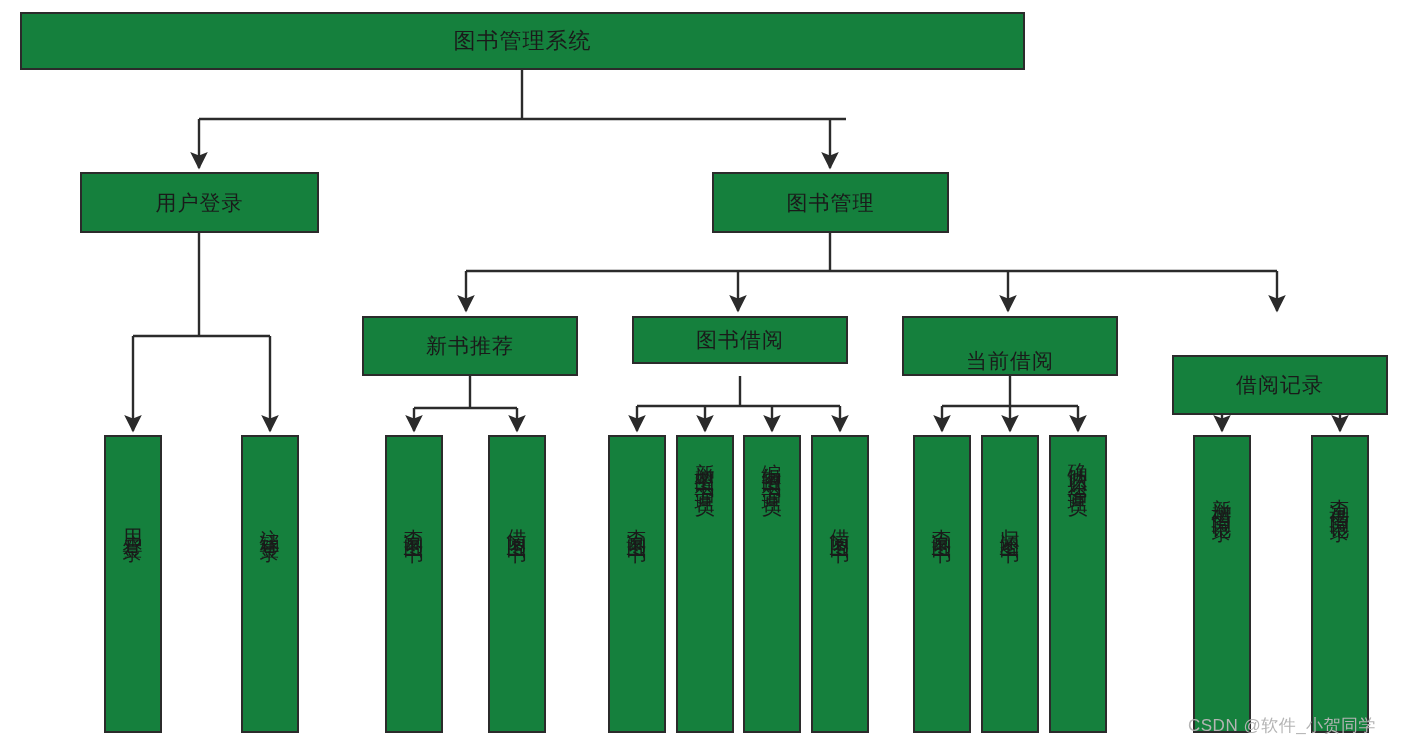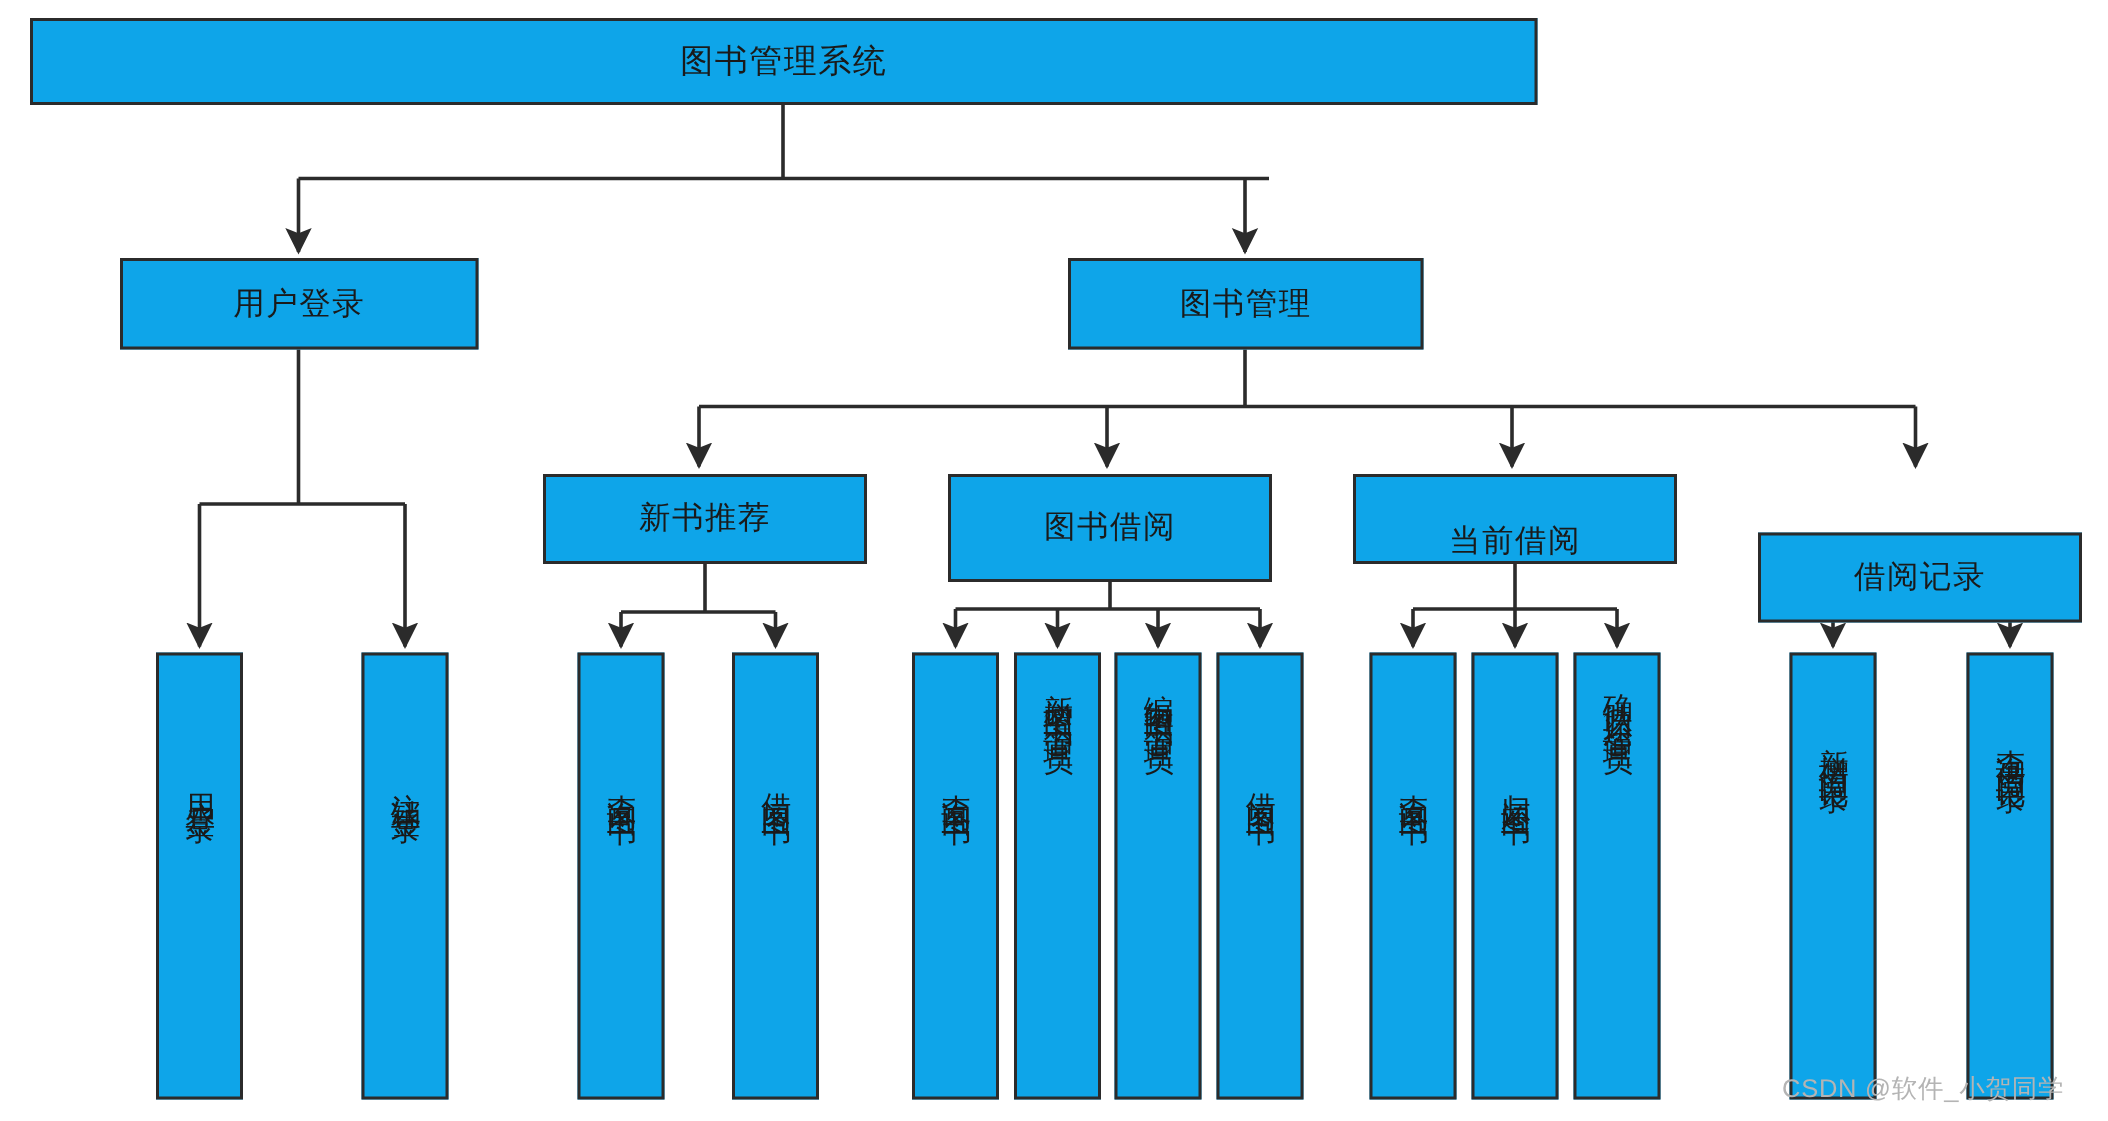--- a/index.html
+++ b/index.html
@@ -22,21 +22,21 @@
     position: absolute;
     left: 0;
     top: 0;
     width: 1405px;
     height: 747px;
     pointer-events: none;
   }
   .node {
     position: absolute;
     box-sizing: border-box;
-    background: #0ea5e9;
+    background: #15803d;
     border: 2px solid #2b2b2b;
     display: flex;
     align-items: center;
     justify-content: center;
     color: #1a1a1a;
     z-index: 2;
   }
   .node .label {
     display: block;
     text-align: center;
@@ -139,21 +139,21 @@
   </div>
 
   <div class="node h" style="left:712px; top:172px; width:237px; height:61px;">
     <span class="label">图书管理</span>
   </div>
 
   <div class="node h" style="left:362px; top:316px; width:216px; height:60px;">
     <span class="label">新书推荐</span>
   </div>
 
-  <div class="node h" style="left:632px; top:316px; width:216px; height:72px;">
+  <div class="node h" style="left:632px; top:316px; width:216px; height:48px;">
     <span class="label">图书借阅</span>
   </div>
 
   <div class="node h" style="left:902px; top:316px; width:216px; height:60px;align-items:flex-end;">
     <span class="label">当前借阅</span>
   </div>
 
   <div class="node h" style="left:1172px; top:316px; width:216px; height:60px;margin-top:39px;">
     <span class="label">借阅记录</span>
   </div>

